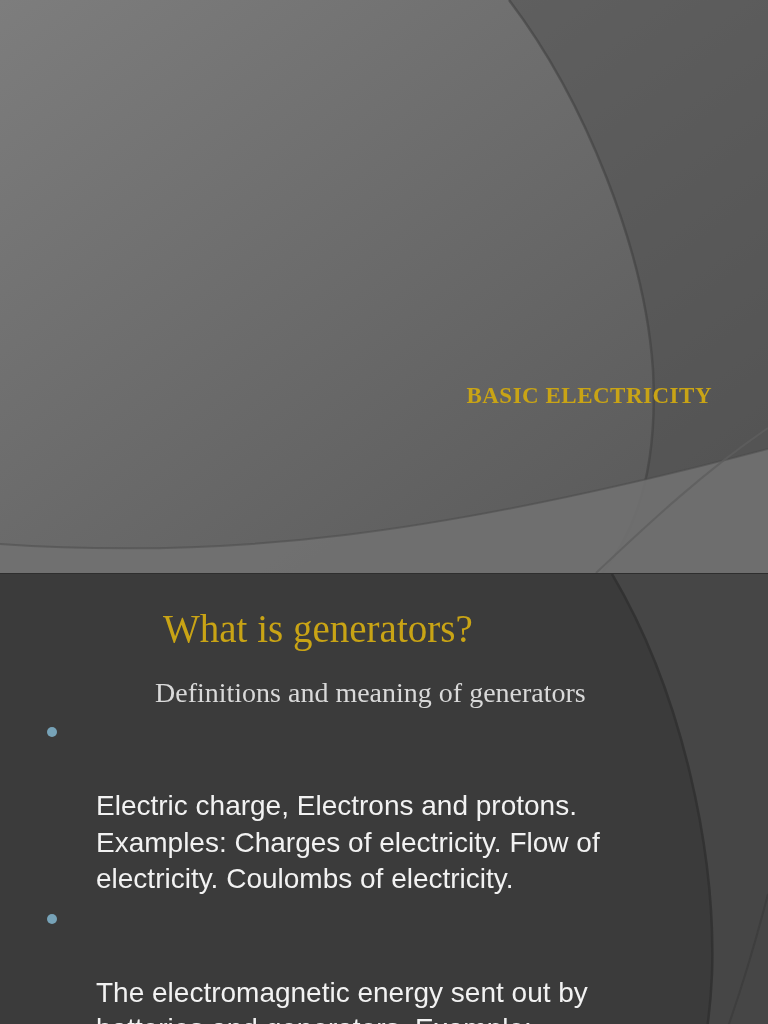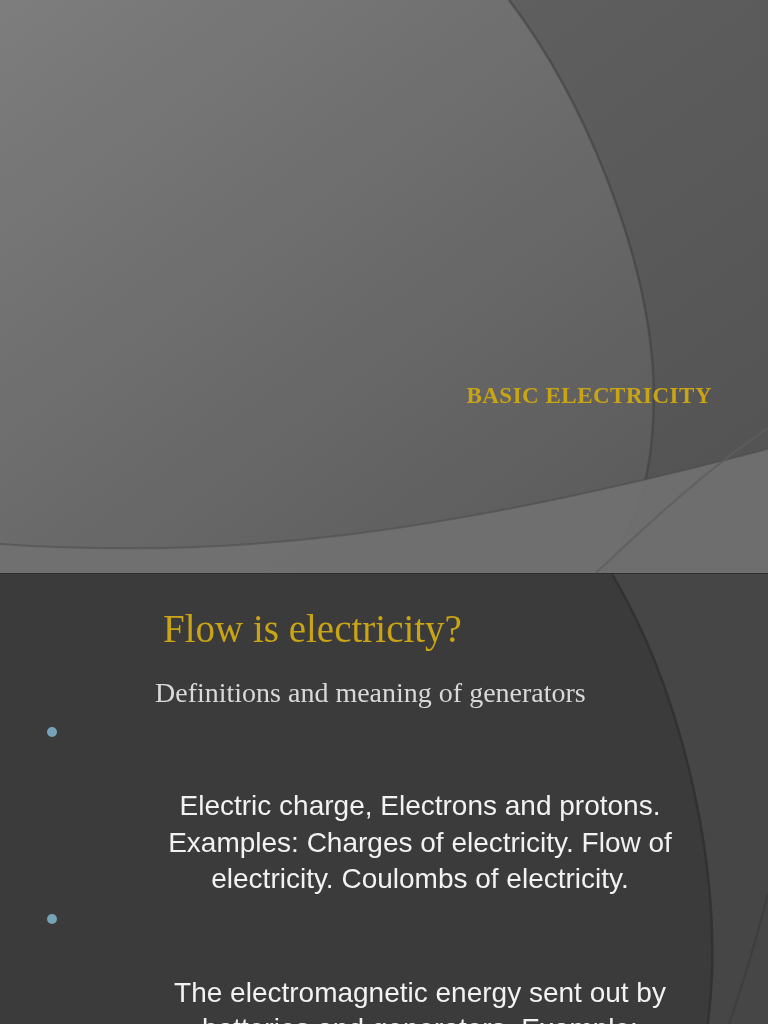--- a/index.html
+++ b/index.html
@@ -47,21 +47,20 @@
     list-style: none;
   }
   .bullets li {
     position: relative;
     padding-left: 96px;
     margin-bottom: 4px;
     font-size: 28px;
     line-height: 36.5px;
     color: #F2F2F2;
     white-space: pre-line;
-    text-align: center;
   }
   .bullets li .dot {
     position: absolute;
     left: 47px; top: 12px;
     width: 10px; height: 10px;
     border-radius: 50%;
     background: #77A3B8;
   }
 </style>
 </head>
@@ -87,21 +86,21 @@
 
 <section class="slide" id="slide-2">
   <svg class="slide-bg" width="768" height="576" viewBox="0 0 768 576" preserveAspectRatio="none">
     <rect width="768" height="576" fill="#3b3b3b"></rect>
     <path d="M612,0 C683,120 716,280 712,400 C708,492 686,548 660,576 L768,576 L768,0 Z" fill="#464646"></path>
     <path d="M612,0 C683,120 716,280 712,400 C708,492 686,548 660,576" fill="none" stroke="#313131" stroke-width="2.5" opacity="0.9"></path>
     <path d="M768,320 C742,420 714,500 676,576" fill="none" stroke="#3d3d3d" stroke-width="2" opacity="0.9"></path>
     <path d="M694,576 C724,542 748,508 768,472 L768,576 Z" fill="#555555" opacity="0.45"></path>
   </svg>
 
-  <h2 class="s2-title">Flow is electricity?</h2>
+  <h2 class="s2-title">What is generators?</h2>
 
   <p class="s2-subtitle">Definitions and meaning of generators</p>
 
   <ul class="bullets">
     <li>
       <span class="dot"></span>
       <span>Electric charge, Electrons and protons.
 Examples: Charges of electricity. Flow of
 electricity. Coulombs of electricity.</span>
     </li>

